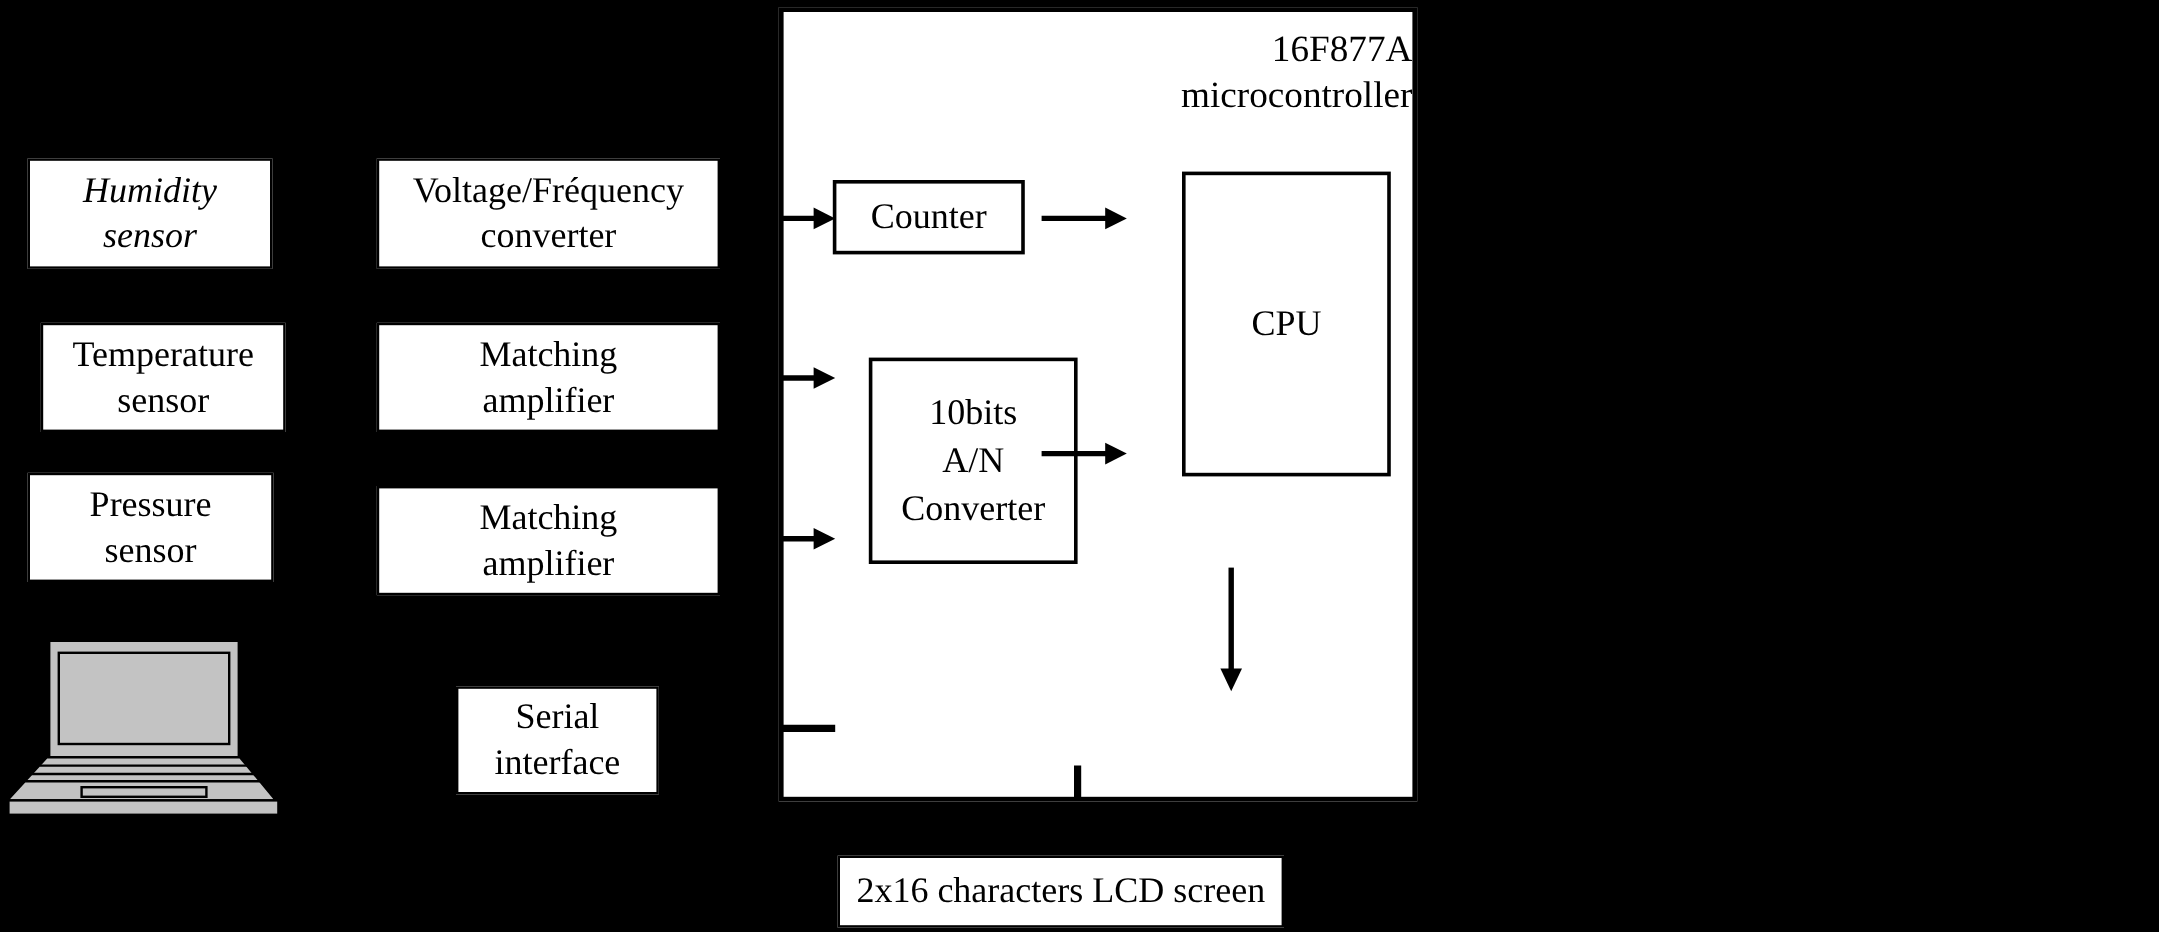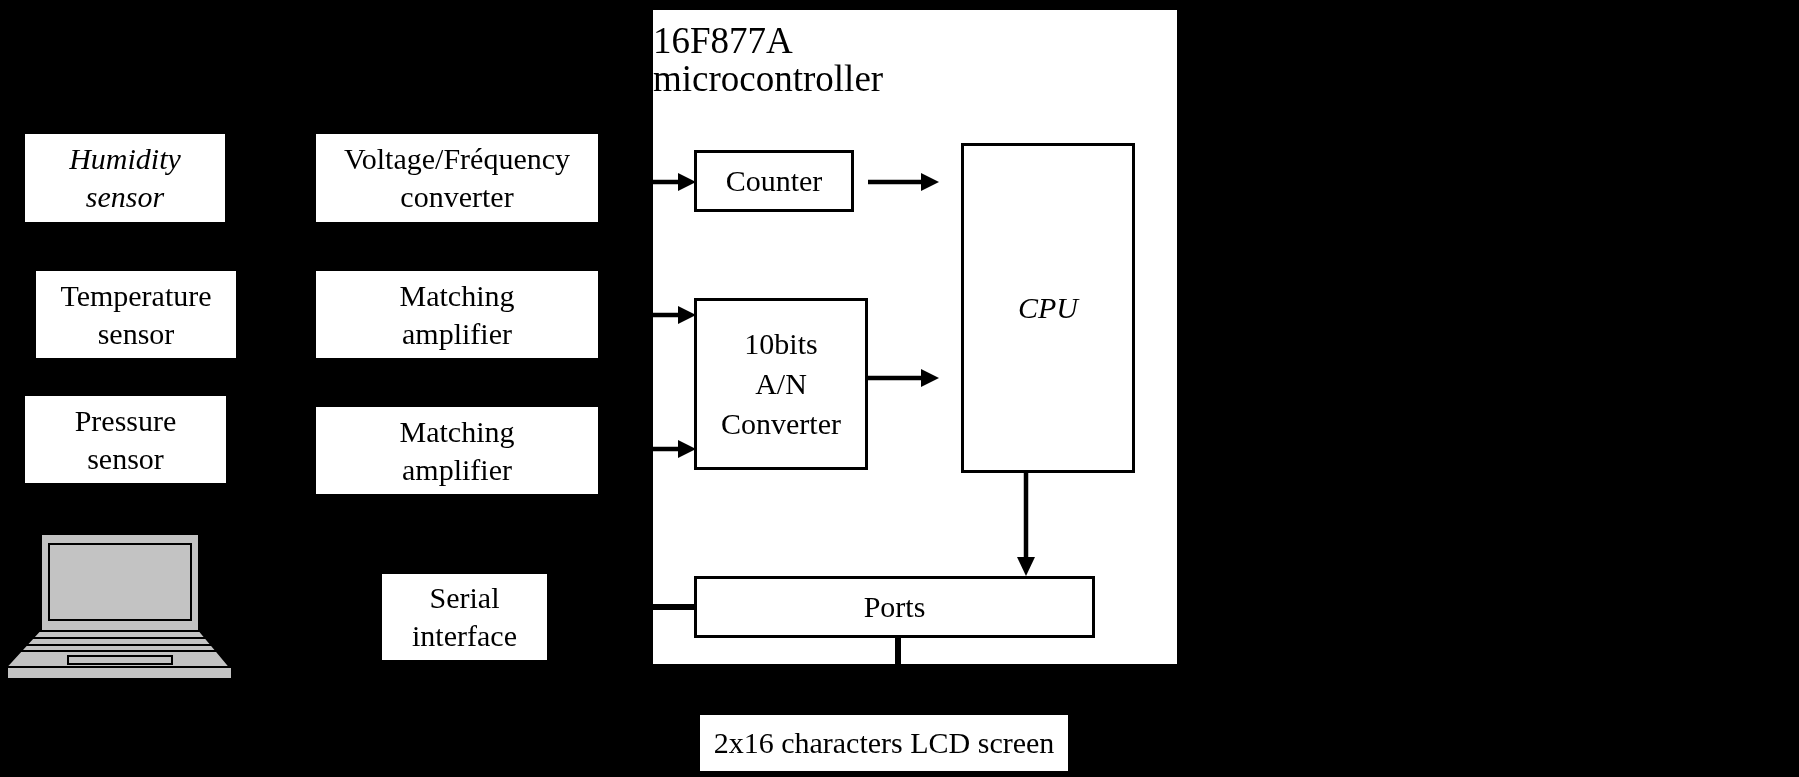--- a/index.html
+++ b/index.html
@@ -42,22 +42,22 @@
     width: 532px;
     height: 662px;
     background: #fff;
     border: 4px solid #000;
   }
   .mcu-title {
     position: absolute;
     left: 0;
     top: 12px;
     width: 100%;
-    text-align: left;
-    font-size: 37px;
+    text-align: right;
+    font-size: 31px;
     line-height: 38px;
     color: #000;
   }
   .overlay {
     position: absolute;
     left: 0;
     top: 0;
     pointer-events: none;
   }
   .laptop-svg {
@@ -123,33 +123,30 @@
     <div class="mcu-title">
       <div>16F877A</div>
       <div>microcontroller</div>
     </div>
   </div>
 
   <div class="box inner-box" style="left:694px; top:150px; width:160px; height:62px;">
     <div>Counter</div>
   </div>
 
-  <div class="box inner-box" style="left:694px; top:298px; width:174px; height:172px;">
+  <div class="box inner-box" style="left:724px; top:298px; width:174px; height:172px;">
     <div>10bits</div>
     <div>A/N</div>
     <div>Converter</div>
   </div>
 
-  <div class="box inner-box" style="left:961px; top:143px; width:174px; height:330px;font-style:italic;">
+  <div class="box inner-box" style="left:985px; top:143px; width:174px; height:254px;">
     <div>CPU</div>
   </div>
 
-  <div class="box inner-box" style="left:694px; top:576px; width:401px; height:62px;">
-    <div>Ports</div>
-  </div>
 
   <div class="box" style="left:698px; top:713px; width:372px; height:60px;">
     <div>2x16 characters LCD screen</div>
   </div>
 
   <svg class="overlay" width="1799" height="777" viewBox="0 0 1799 777">
     <g stroke="#000" stroke-width="4.5" fill="#000">
 
       <line x1="652" y1="182" x2="681" y2="182"></line>
       <polygon points="696,182 678,173 678,191" stroke="none"></polygon>

